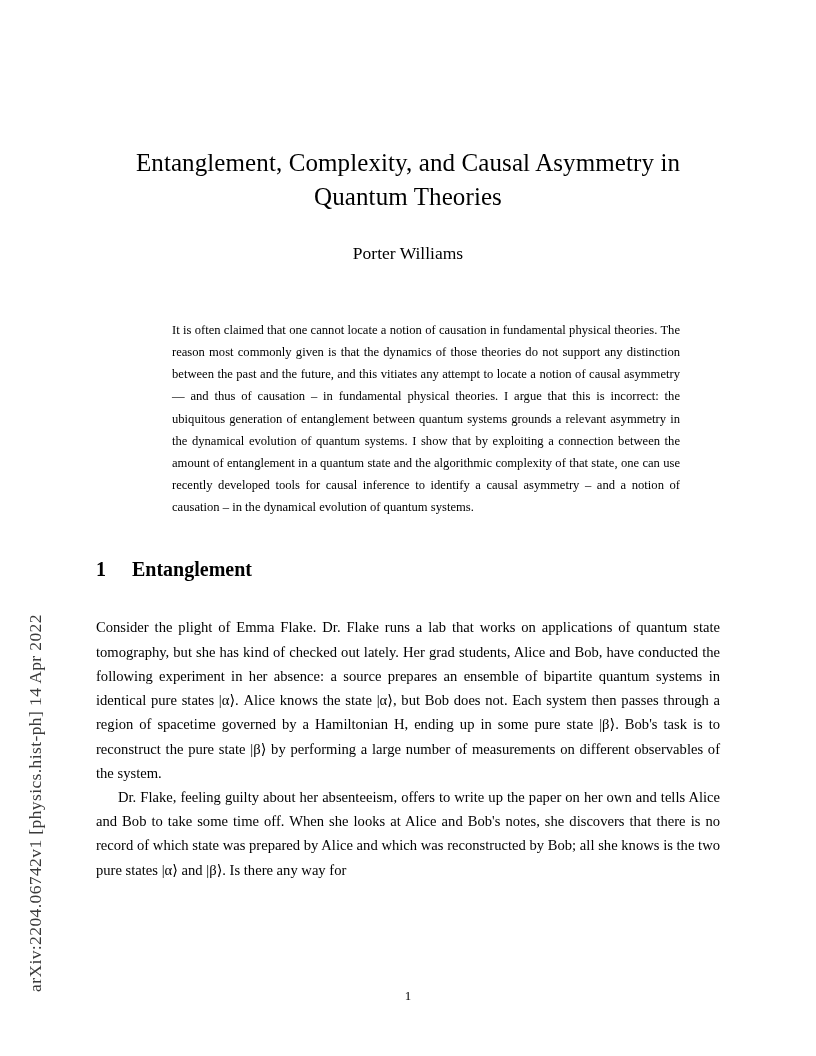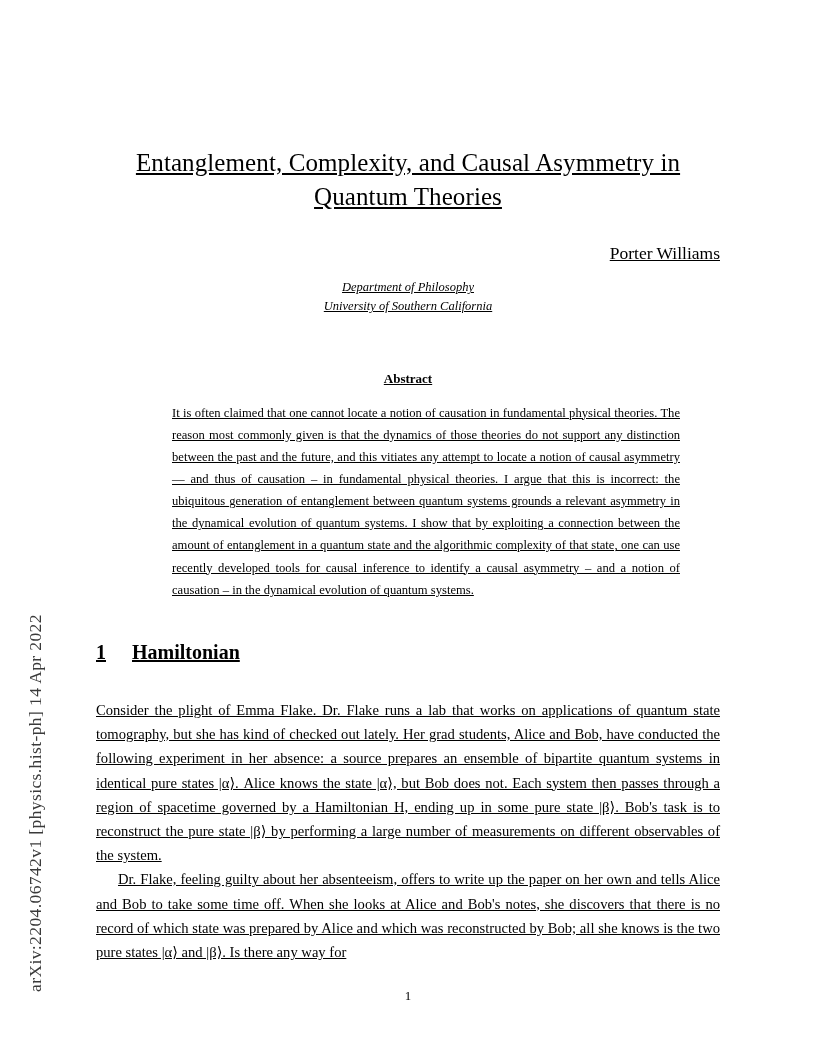--- a/index.html
+++ b/index.html
@@ -46,35 +46,34 @@
     padding-left: 64px;
     white-space: nowrap;
   }
 
   .content {
     position: absolute;
     left: 96px;
     top: 0;
     width: 624px;
     height: 764px;
-    text-decoration: underline;
   }
 
   .title {
     margin-top: 146px;
     text-align: center;
     font-size: 25px;
     line-height: 1.34;
     font-weight: normal;
     letter-spacing: 0.1px;
   }
 
   .author {
     margin-top: 30px;
-    text-align: right;
+    text-align: center;
     font-size: 17.5px;
   }
 
   .affiliation {
     margin-top: 14px;
     text-align: center;
     font-style: italic;
     font-size: 12.5px;
     line-height: 1.5;
   }
@@ -138,33 +137,28 @@
   <div class="arxiv-stamp">
     <span>arXiv:2204.06742v1  [physics.hist-ph]  14 Apr 2022</span>
   </div>
 
   <div class="content">
 
     <div class="title">Entanglement, Complexity, and Causal Asymmetry in Quantum Theories</div>
 
     <div class="author">Porter Williams</div>
 
-    <div class="affiliation">
-      <div>Department of Philosophy</div>
-      <div>University of Southern California</div>
-    </div>
 
     <div class="abstract-block">
-      <div class="abstract-heading">Abstract</div>
       <div class="abstract-body">It is often claimed that one cannot locate a notion of causation in fundamental physical theories. The reason most commonly given is that the dynamics of those theories do not support any distinction between the past and the future, and this vitiates any attempt to locate a notion of causal asymmetry — and thus of causation – in fundamental physical theories. I argue that this is incorrect: the ubiquitous generation of entanglement between quantum systems grounds a relevant asymmetry in the dynamical evolution of quantum systems. I show that by exploiting a connection between the amount of entanglement in a quantum state and the algorithmic complexity of that state, one can use recently developed tools for causal inference to identify a causal asymmetry – and a notion of causation – in the dynamical evolution of quantum systems.</div>
     </div>
 
     <div class="section-heading">
       <span class="section-number">1</span>
-      <span>Hamiltonian</span>
+      <span>Entanglement</span>
     </div>
 
     <div class="body-text">
       <p>Consider the plight of Emma Flake. Dr. Flake runs a lab that works on applications of quantum state tomography, but she has kind of checked out lately. Her grad students, Alice and Bob, have conducted the following experiment in her absence: a source prepares an ensemble of bipartite quantum systems in identical pure states |α⟩. Alice knows the state |α⟩, but Bob does not. Each system then passes through a region of spacetime governed by a Hamiltonian H, ending up in some pure state |β⟩. Bob's task is to reconstruct the pure state |β⟩ by performing a large number of measurements on different observables of the system.</p>
       <p>Dr. Flake, feeling guilty about her absenteeism, offers to write up the paper on her own and tells Alice and Bob to take some time off. When she looks at Alice and Bob's notes, she discovers that there is no record of which state was prepared by Alice and which was reconstructed by Bob; all she knows is the two pure states |α⟩ and |β⟩. Is there any way for</p>
     </div>
 
   </div>
 
   <div class="page-number">1</div>

